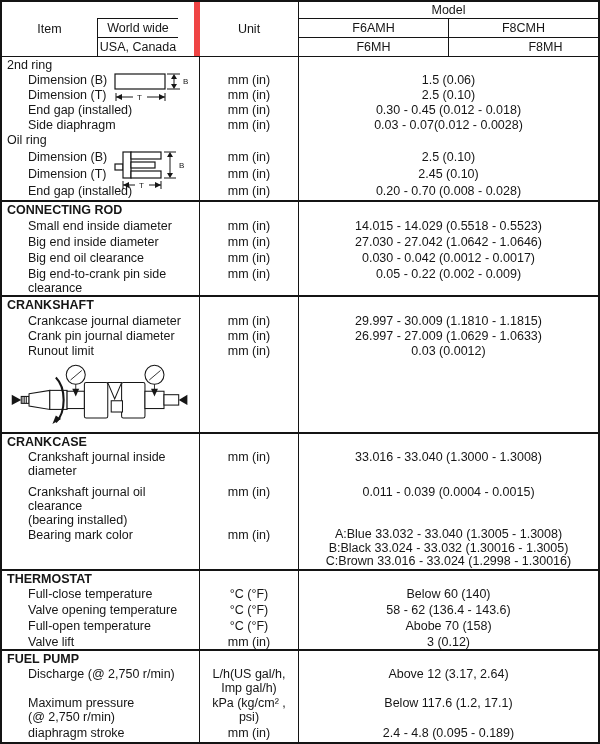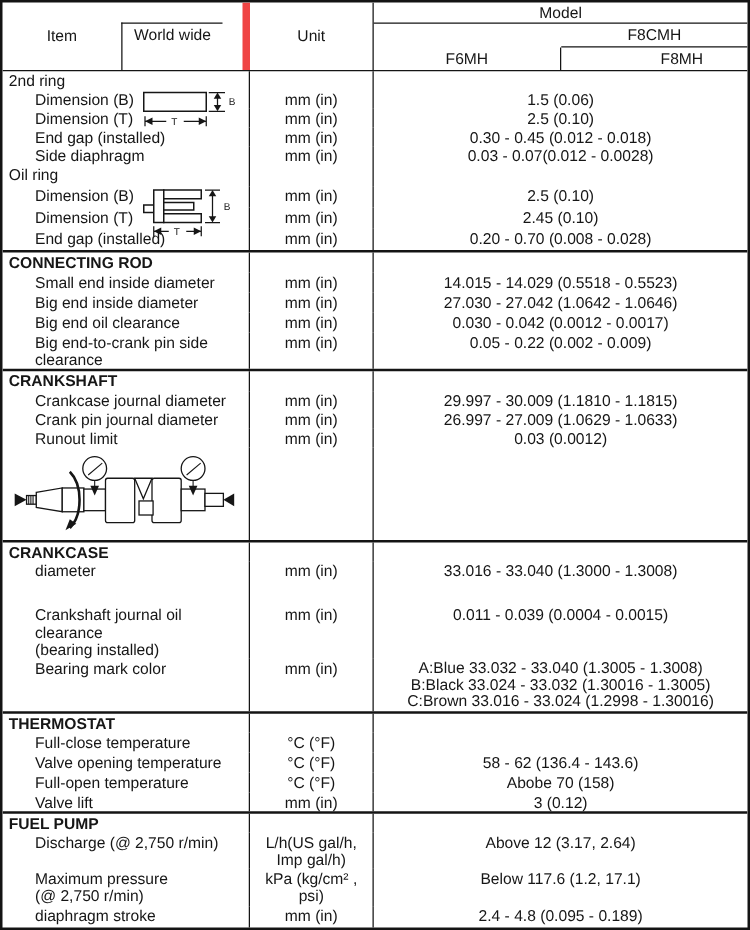--- a/index.html
+++ b/index.html
@@ -47,24 +47,26 @@
 </head>
 <body>
 
 <div class="page">
 
   <div class="hdr">
     <div class="hc h-item">
       <div class="h-item-label">Item</div>
       <div class="hbox">
         <div class="hbox-row">World wide</div>
+        <div class="hbox-row">USA, Canada</div>
       </div>
     </div>
     <div class="hc h-unit">Unit</div>
     <div class="hc h-model">Model</div>
+    <div class="hc h-m1">F6AMH</div>
     <div class="hc h-m2">F8CMH</div>
     <div class="hc h-m3">F6MH</div>
     <div class="hc h-m4">F8MH</div>
   </div>
 
   <div class="sec">
     <div class="row mh15">
       <div class="ci ttl">2nd ring</div>
       <div class="ct"></div>
       <div class="cv"></div>
@@ -233,20 +235,21 @@
   </div>
 
   <div class="sec thick caps">
     <div class="row mh15">
       <div class="ci ttl">CRANKCASE</div>
       <div class="ct"></div>
       <div class="cv"></div>
     </div>
     <div class="row mh35">
       <div class="ci">
+        <div>Crankshaft journal inside</div>
         <div>diameter</div>
       </div>
       <div class="ct">mm (in)</div>
       <div class="cv">33.016 - 33.040 (1.3000 - 1.3008)</div>
     </div>
     <div class="row mh35">
       <div class="ci">
         <div>Crankshaft journal oil clearance</div>
         <div>(bearing installed)</div>
       </div>
@@ -266,20 +269,21 @@
 
   <div class="sec thick caps">
     <div class="row mh15">
       <div class="ci ttl">THERMOSTAT</div>
       <div class="ct"></div>
       <div class="cv"></div>
     </div>
     <div class="row mh16">
       <div class="ci">Full-close temperature</div>
       <div class="ct">°C (°F)</div>
+      <div class="cv">Below 60 (140)</div>
     </div>
     <div class="row mh16">
       <div class="ci">Valve opening temperature</div>
       <div class="ct">°C (°F)</div>
       <div class="cv">58 - 62 (136.4 - 143.6)</div>
     </div>
     <div class="row mh16">
       <div class="ci">Full-open temperature</div>
       <div class="ct">°C (°F)</div>
       <div class="cv">Abobe 70 (158)</div>

